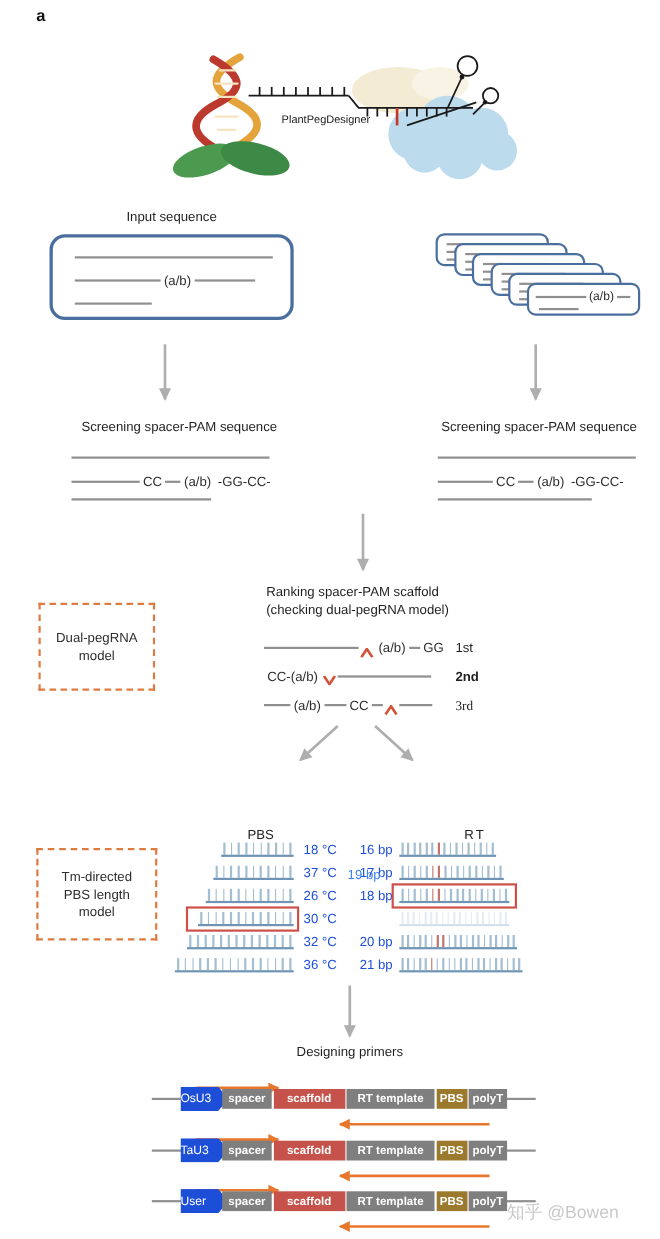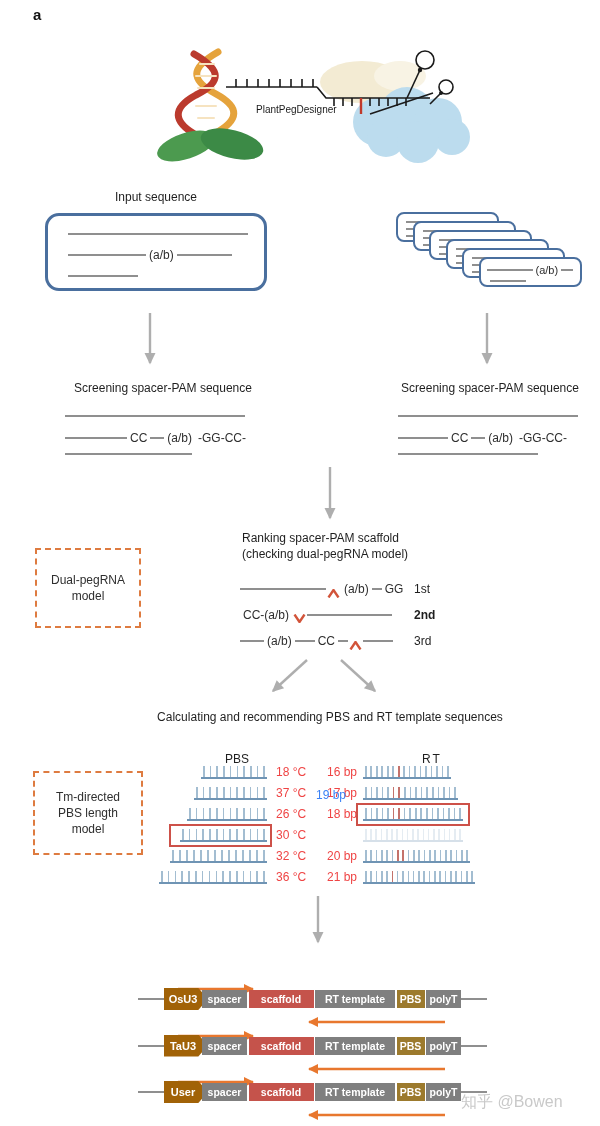--- a/index.html
+++ b/index.html
@@ -9,29 +9,29 @@
   #arrows{position:absolute;left:0;top:0;pointer-events:none}
   .sec-label{position:absolute;font-size:12px;color:#1f1f1f;text-align:center;white-space:nowrap}
   .seq-row{position:absolute;display:flex;align-items:center;font-size:12px;color:#2e2e2e;white-space:nowrap}
   .seq-row .seq-text{padding:0 3px}
   .seq-line{display:inline-block;height:2px;background:#8f8f8f;flex:none}
   .hline{position:absolute;height:2px;background:#8f8f8f}
   .caret{flex:none;margin:0 1px}
   .dash-box{position:absolute;border:2px dashed #de7b40;display:flex;flex-direction:column;align-items:center;justify-content:center;text-align:center;font-size:12px;color:#2e2e2e;line-height:16px;background:#fff}
   .input-box{position:absolute;border:3px solid #4a6f9e;border-radius:14px;background:#fff}
   .card{position:absolute;border:2.5px solid #4a6f9e;border-radius:8px;background:#fff}
-  .comb-row-label{position:absolute;font-size:12px;color:#ef4444;white-space:nowrap}
+  .comb-row-label{position:absolute;font-size:12px;color:#1d4ed8;white-space:nowrap}
   .comb{position:absolute}
   .comb .ticks{position:absolute;left:2px;right:2px;top:0;bottom:2px;display:flex;justify-content:space-between}
   .comb .tick{width:1.6px;height:100%;background:#a3bdd1}
   .comb .base{position:absolute;left:0;right:0;bottom:0;height:2px;background:#6f94b4}
   .sel-box{position:absolute;border:2px solid #cd5149}
   .prim-row{position:absolute;width:370px;height:44px}
   .pseg{height:18px;display:flex;align-items:center;justify-content:center;color:#fff;font-size:10.5px;font-weight:bold;flex:none;overflow:hidden}
-  .promoter{position:absolute;height:22px;color:#fff;font-weight:bold;font-size:11px;display:flex;align-items:center;justify-content:center;background:#a16207;clip-path:polygon(0 0,78% 0,100% 50%,78% 100%,0 100%)}
+  .promoter{position:absolute;height:22px;color:#fff;font-weight:normal;font-size:11px;display:flex;align-items:center;justify-content:flex-start;background:#1d4ed8;clip-path:polygon(0 0,78% 0,100% 50%,78% 100%,0 100%)}
   .wm{position:absolute;color:#c9c9c9;font-size:16px;white-space:nowrap}
 </style>
 </head>
 <body>
 
 <div id="canvas">
 
   <svg id="arrows" width="600" height="1126">
     <defs>
       <marker id="gh" markerUnits="userSpaceOnUse" markerWidth="14" markerHeight="14" viewBox="0 0 14 14" refX="11" refY="7" orient="auto">
@@ -225,32 +225,32 @@
         <span class="seq-line" style="width: 20px;"></span>
         <span class="seq-text">CC</span>
         <span class="seq-line" style="width: 10px;"></span>
         <span class="caret" style="transform: translateY(4px);">
           <svg width="13" height="9" viewBox="0 0 13 9" style="display:block">
             <polyline points="1.5,8.5 6.5,1 11.5,8.5" fill="none" stroke="#d2543a" stroke-width="2.4"></polyline>
           </svg>
         </span>
         <span class="seq-line" style="width: 30px;"></span>
       </div>
-      <div class="sec-label" style="left: 414px; top: 634px; text-align: center;">3rd</div>
-    </div>
-
-  <div class="sec-label" style="left:70px;top:710px;width:520px">Calculating and recommending PBS and RT template sequences</div>
+      <div class="sec-label" style="left: 414px; top: 634px; text-align: center; font-family: Liberation Serif, serif;">3rd</div>
+    </div>
+
   <div class="dash-box" style="left:33px;top:771px;width:110px;height:84px">
     <span>Tm-directed</span>
     <span>PBS length</span>
     <span>model</span>
   </div>
   <div class="sec-label" style="left:207px;top:752px;width:60px">PBS</div>
   <div class="sec-label" style="left:402px;top:752px;width:60px;letter-spacing:2px">RT</div>
 
+  <div class="sec-label" style="left:218px;top:949px;width:200px">Designing primers</div>
   <div id="prim-rows">
       <div class="prim-row" style="left: 130px; top: 984px;">
         <div class="hline" style="left:8px;top:14px;width:30px"></div>
         <div class="hline" style="left:325px;top:14px;width:32px"></div>
         <svg class="abs" style="left:47px;top:0" width="86" height="10">
           <line x1="1" y1="5" x2="76" y2="5" stroke="#e8772e" stroke-width="2.4" marker-end="url(#oh)"></line>
         </svg>
         <svg class="abs" style="left:167px;top:33px" width="150" height="10">
           <line x1="148" y1="5" x2="12" y2="5" stroke="#e8772e" stroke-width="2.4" marker-end="url(#oh)"></line>
         </svg>

